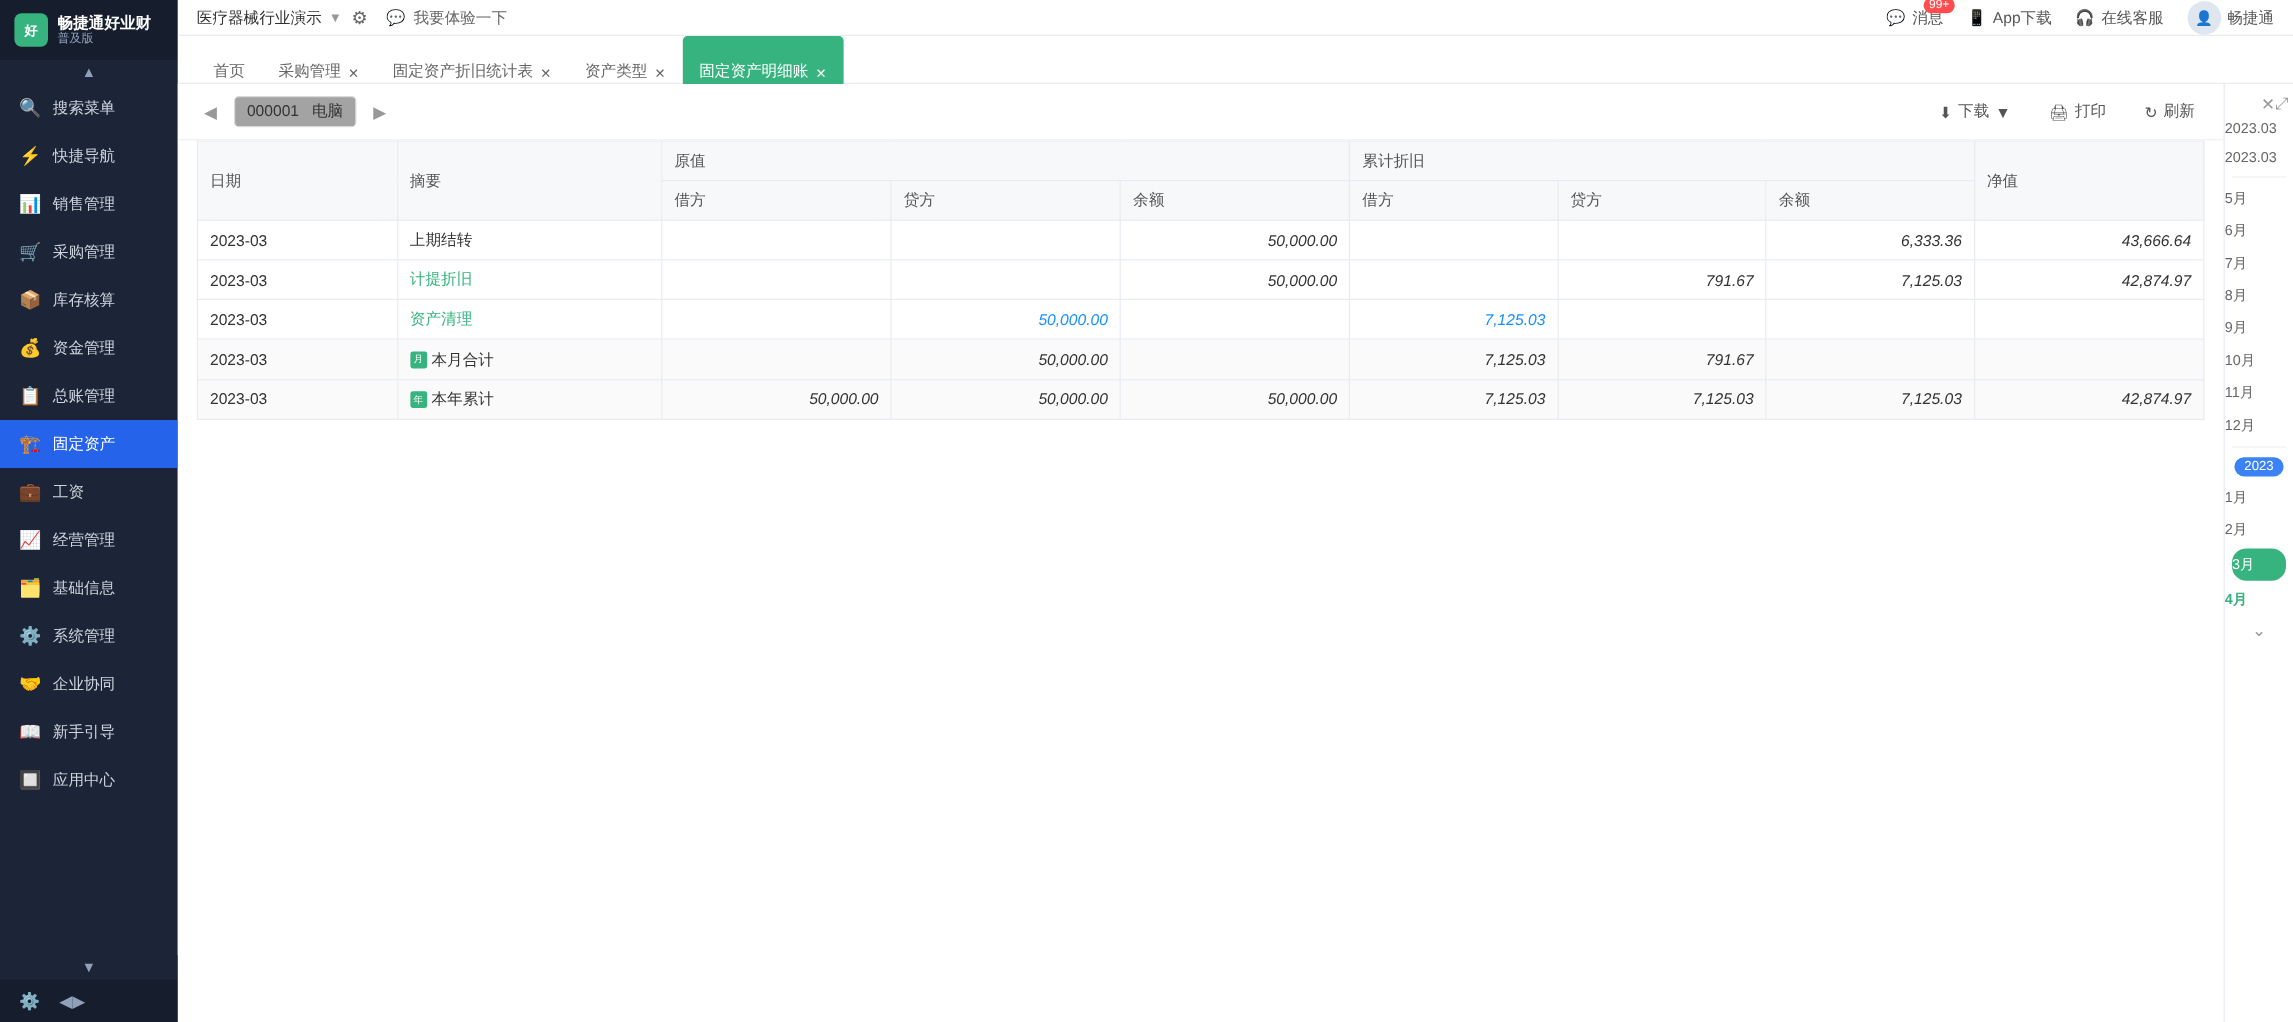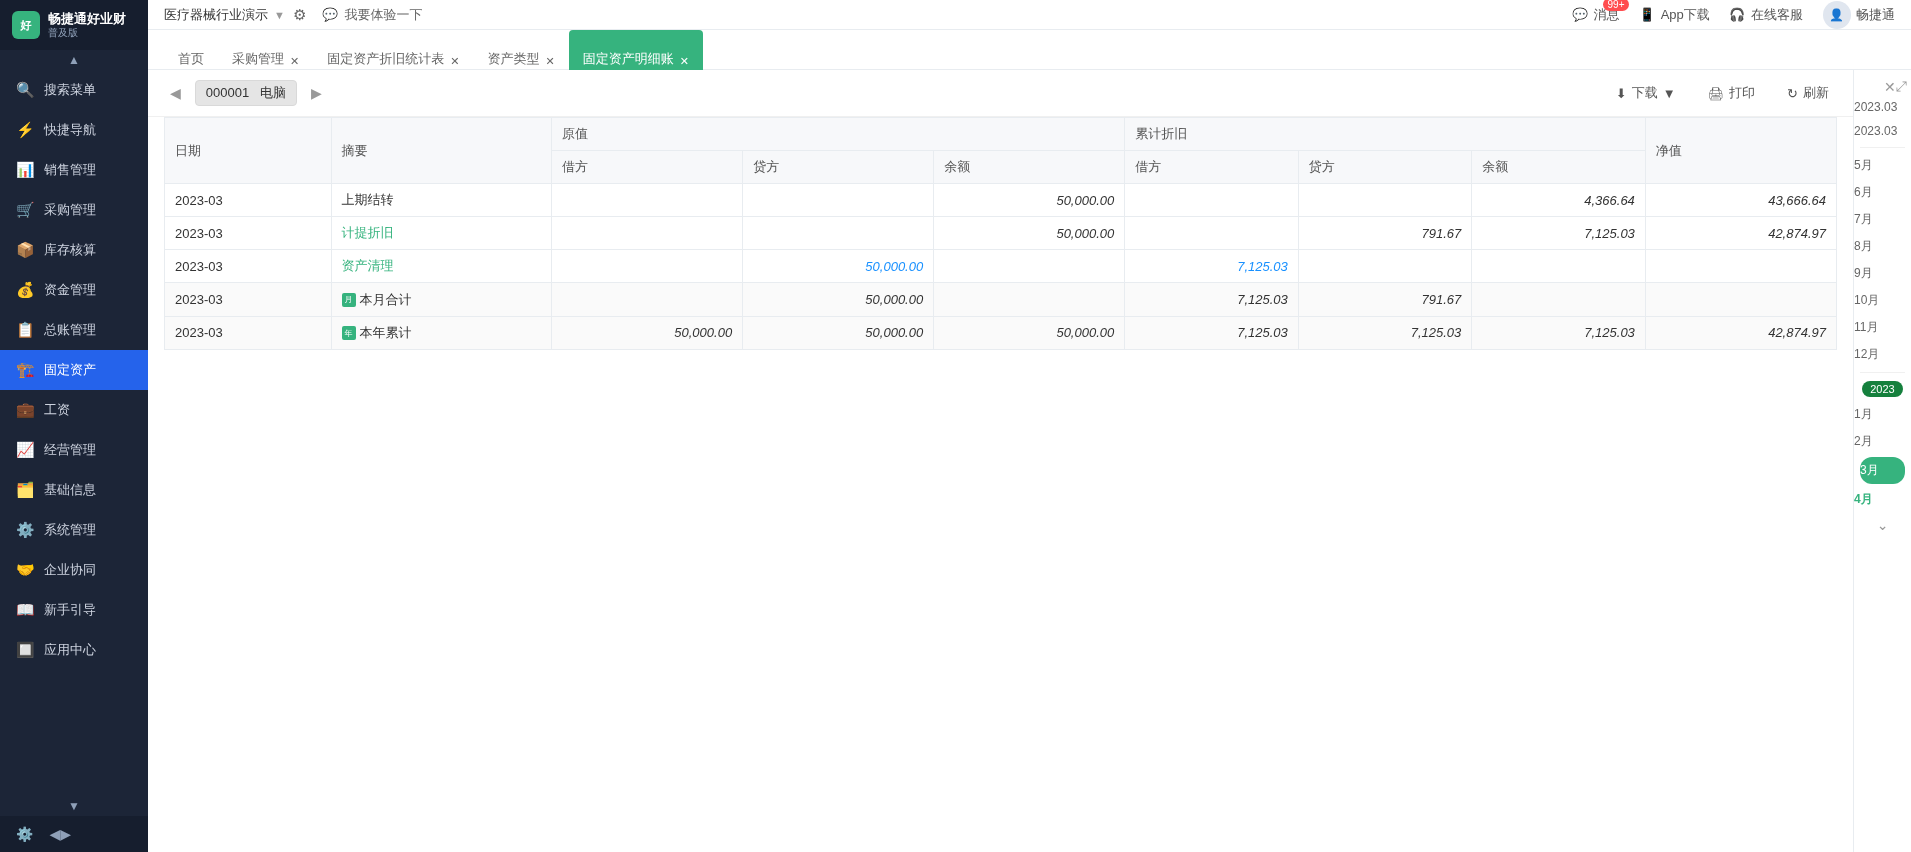--- a/index.html
+++ b/index.html
@@ -203,21 +203,21 @@
     }
     .asset-nav-btn {
       background: none;
       border: none;
       cursor: pointer;
       color: #999;
       font-size: 14px;
       padding: 2px 6px;
     }
     .asset-code-badge {
-      background: #e5e5e5;
+      background: #a3a3a3;
       border: 1px solid #d9d9d9;
       border-radius: 4px;
       padding: 3px 10px;
       font-size: 13px;
       color: #333;
     }
     .asset-nav-right {
       margin-left: auto;
       display: flex;
       align-items: center;
@@ -314,21 +314,21 @@
       color: #fff;
       border-radius: 12px;
       margin: 2px 6px;
       width: calc(100% - 12px);
     }
     .timeline-item.highlight-month {
       color: #36b37e;
       font-weight: bold;
     }
     .timeline-year-badge {
-      background: #15803d;
+      background: #3b82f6;
       color: #fff;
       border-radius: 10px;
       padding: 2px 8px;
       font-size: 11px;
       margin: 4px 0;
       cursor: pointer;
     }
     .timeline-nav-btn {
       background: none; border: none;
       color: #999; cursor: pointer; font-size: 14px;
@@ -528,21 +528,21 @@
           <tbody>
 
             <tr>
               <td>2023-03</td>
               <td class="td-left">上期结转</td>
               <td></td>
               <td></td>
               <td class="td-right">50,000.00</td>
               <td></td>
               <td></td>
-              <td class="td-right">4,366.64</td>
+              <td class="td-right">6,333.36</td>
               <td class="td-right">43,666.64</td>
             </tr>
 
             <tr>
               <td>2023-03</td>
               <td class="td-left text-green-link">计提折旧</td>
               <td></td>
               <td></td>
               <td class="td-right">50,000.00</td>
               <td></td>

